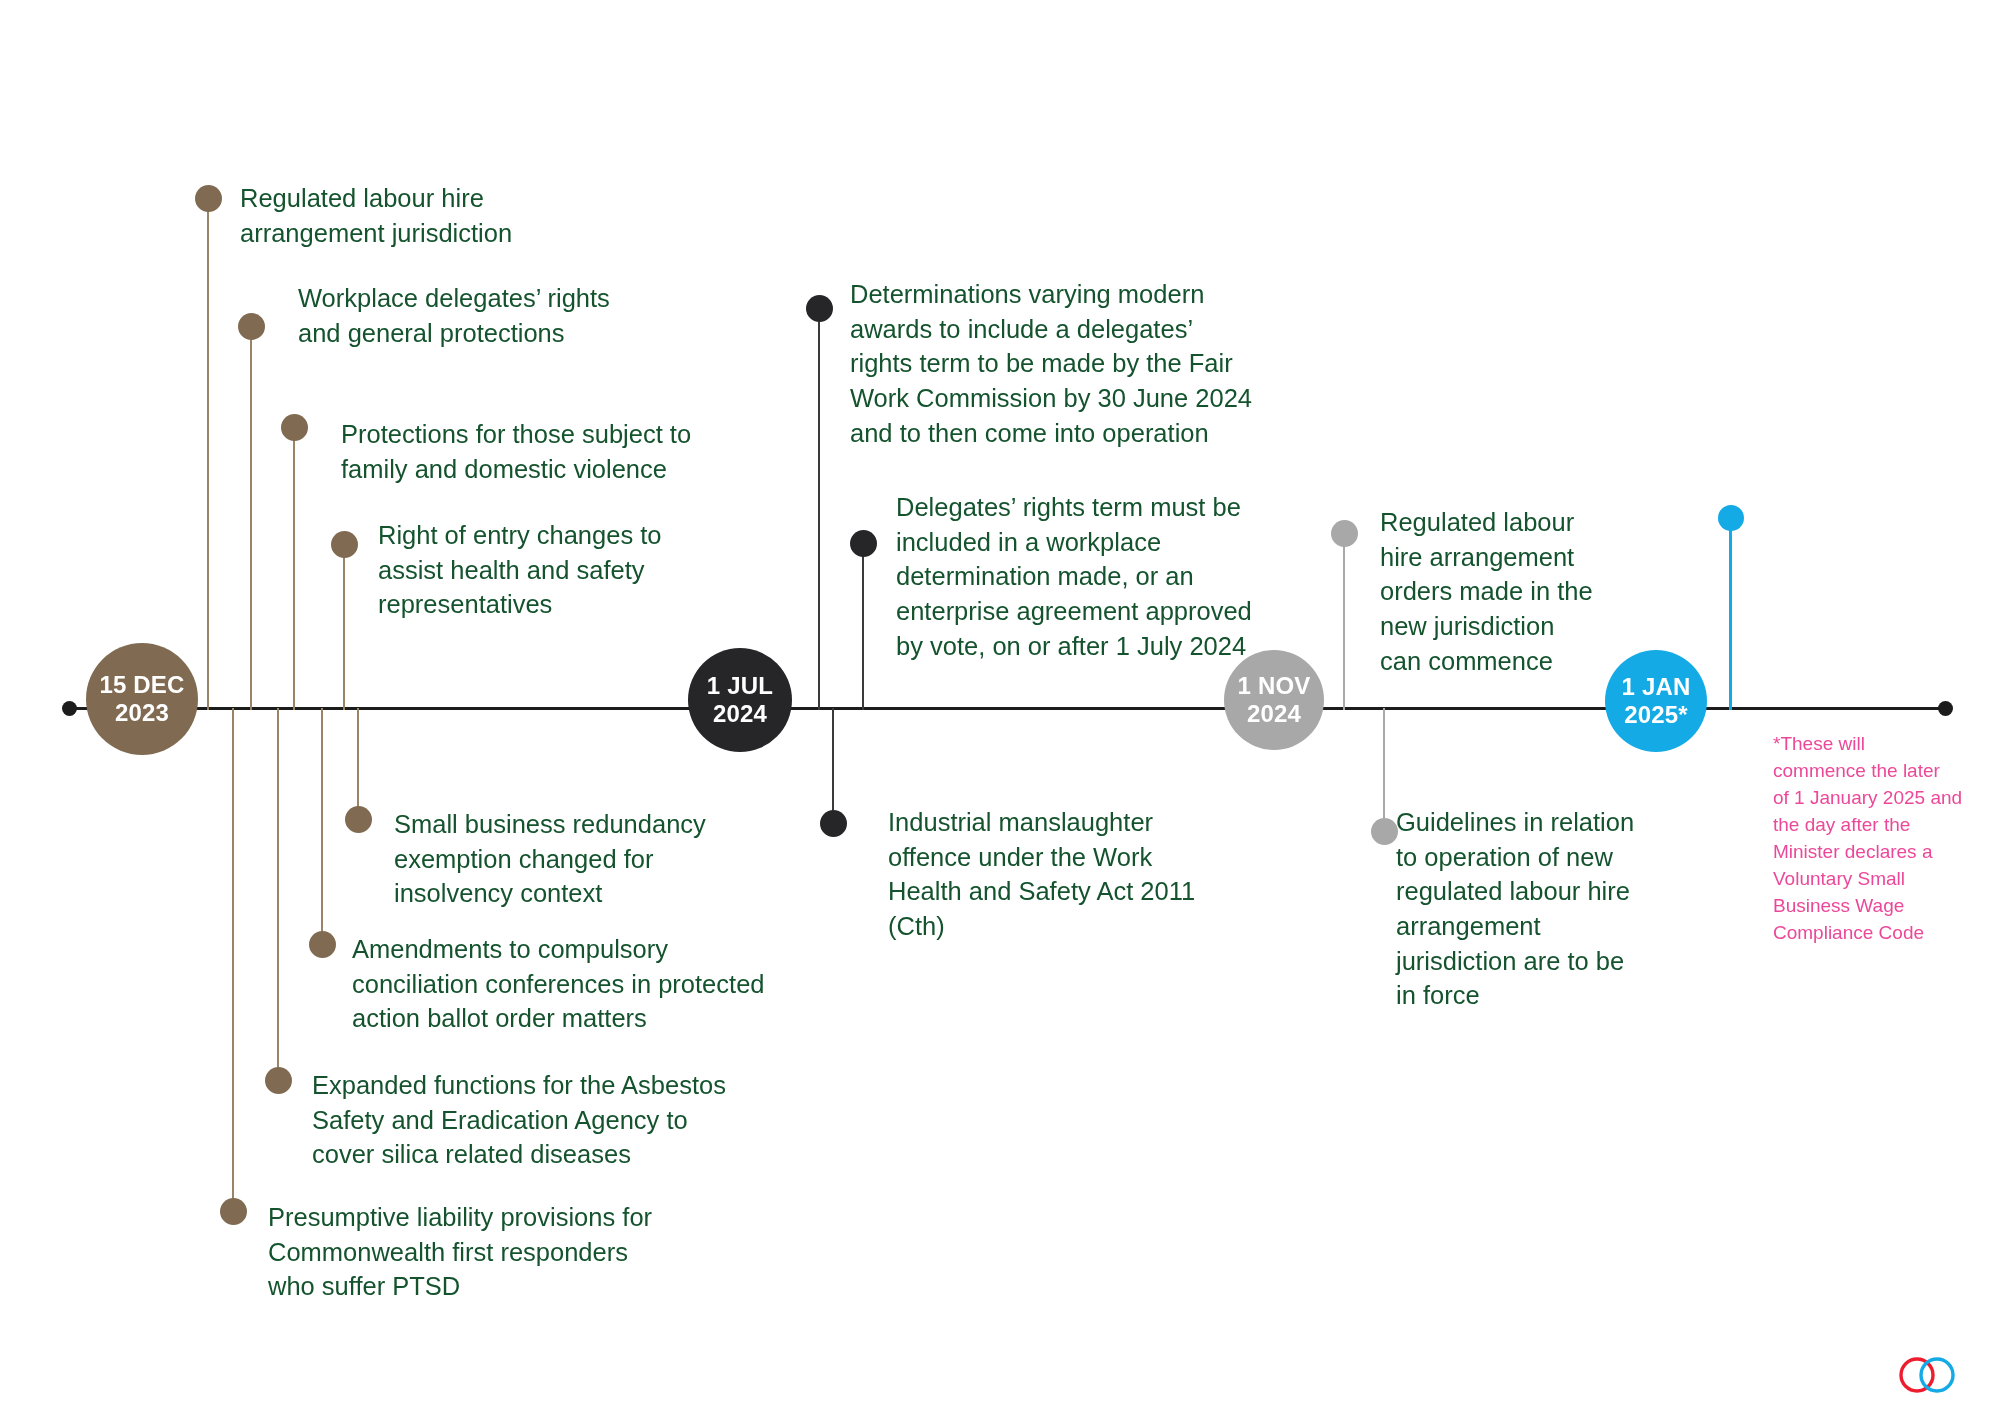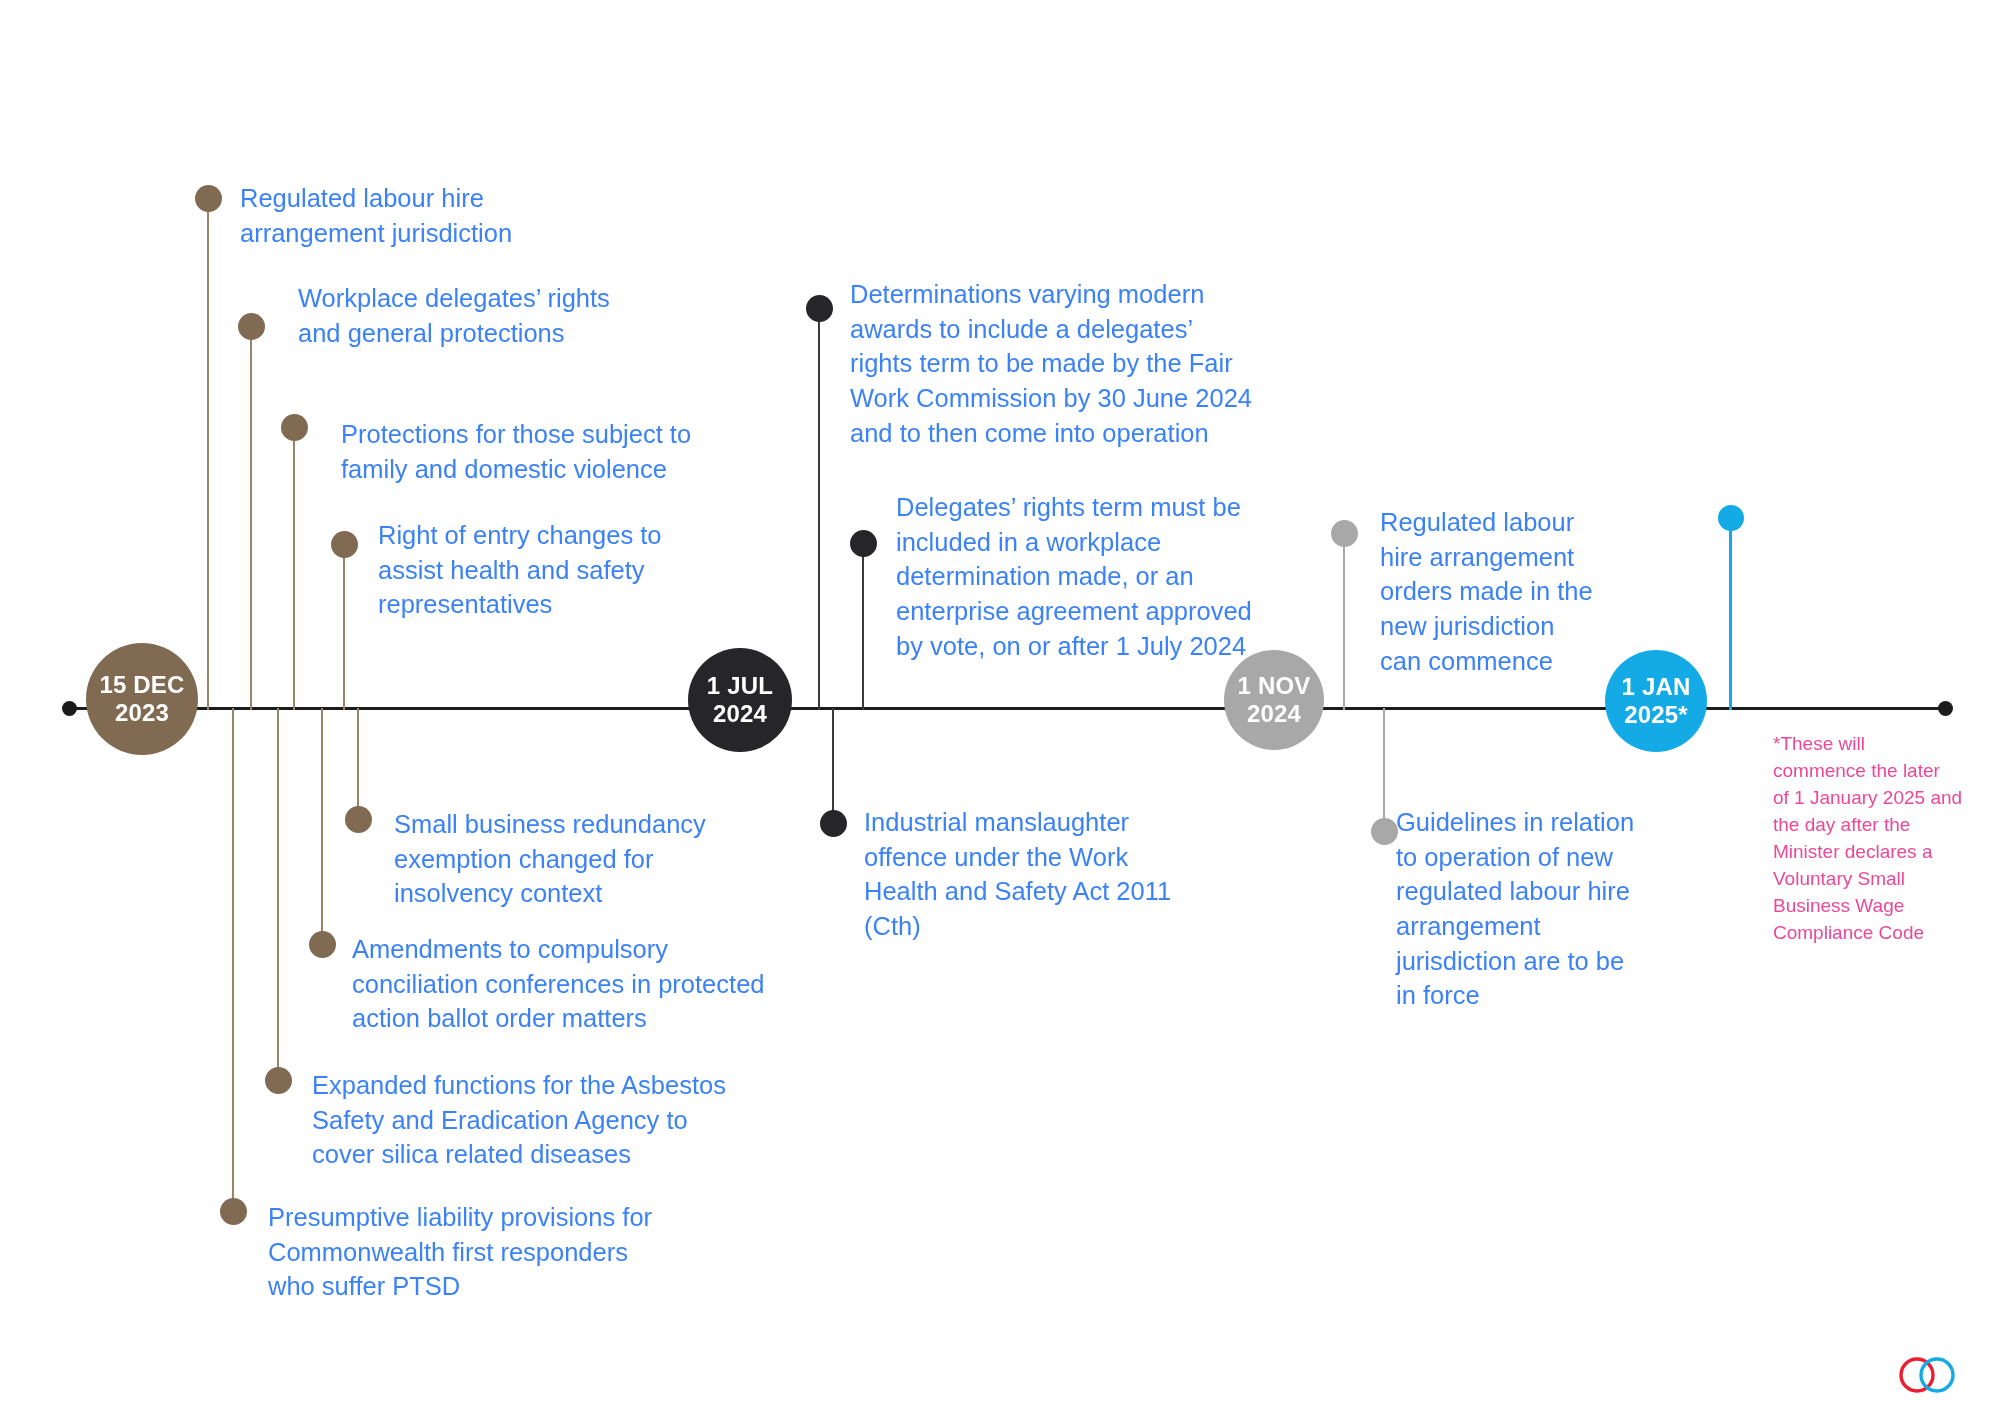--- a/index.html
+++ b/index.html
@@ -63,21 +63,21 @@
   }
   .node-dot {
     position: absolute;
     border-radius: 50%;
     z-index: 3;
   }
 
   
   .lbl {
     position: absolute;
-    color: #3b82f6;
+    color: #14532d;
     font-size: 25.5px;
     line-height: 1.36;
     z-index: 4;
     white-space: pre-line;
   }
   .footnote {
     position: absolute;
     color: #ec4899;
     font-size: 19px;
     line-height: 1.42;
@@ -201,21 +201,21 @@
 rights term to be made by the Fair
 Work Commission by 30 June 2024
 and to then come into operation</div>
 
   <div class="lbl" style="left:896px; top:490px; width:390px;">Delegates’ rights term must be
 included in a workplace
 determination made, or an
 enterprise agreement approved
 by vote, on or after 1 July 2024</div>
 
-  <div class="lbl" style="left:864px; top:805px; width:340px;">Industrial manslaughter
+  <div class="lbl" style="left:888px; top:805px; width:340px;">Industrial manslaughter
 offence under the Work
 Health and Safety Act 2011
 (Cth)</div>
 
   <div class="lbl" style="left:1380px; top:505px; width:260px;">Regulated labour
 hire arrangement
 orders made in the
 new jurisdiction
 can commence</div>
 

